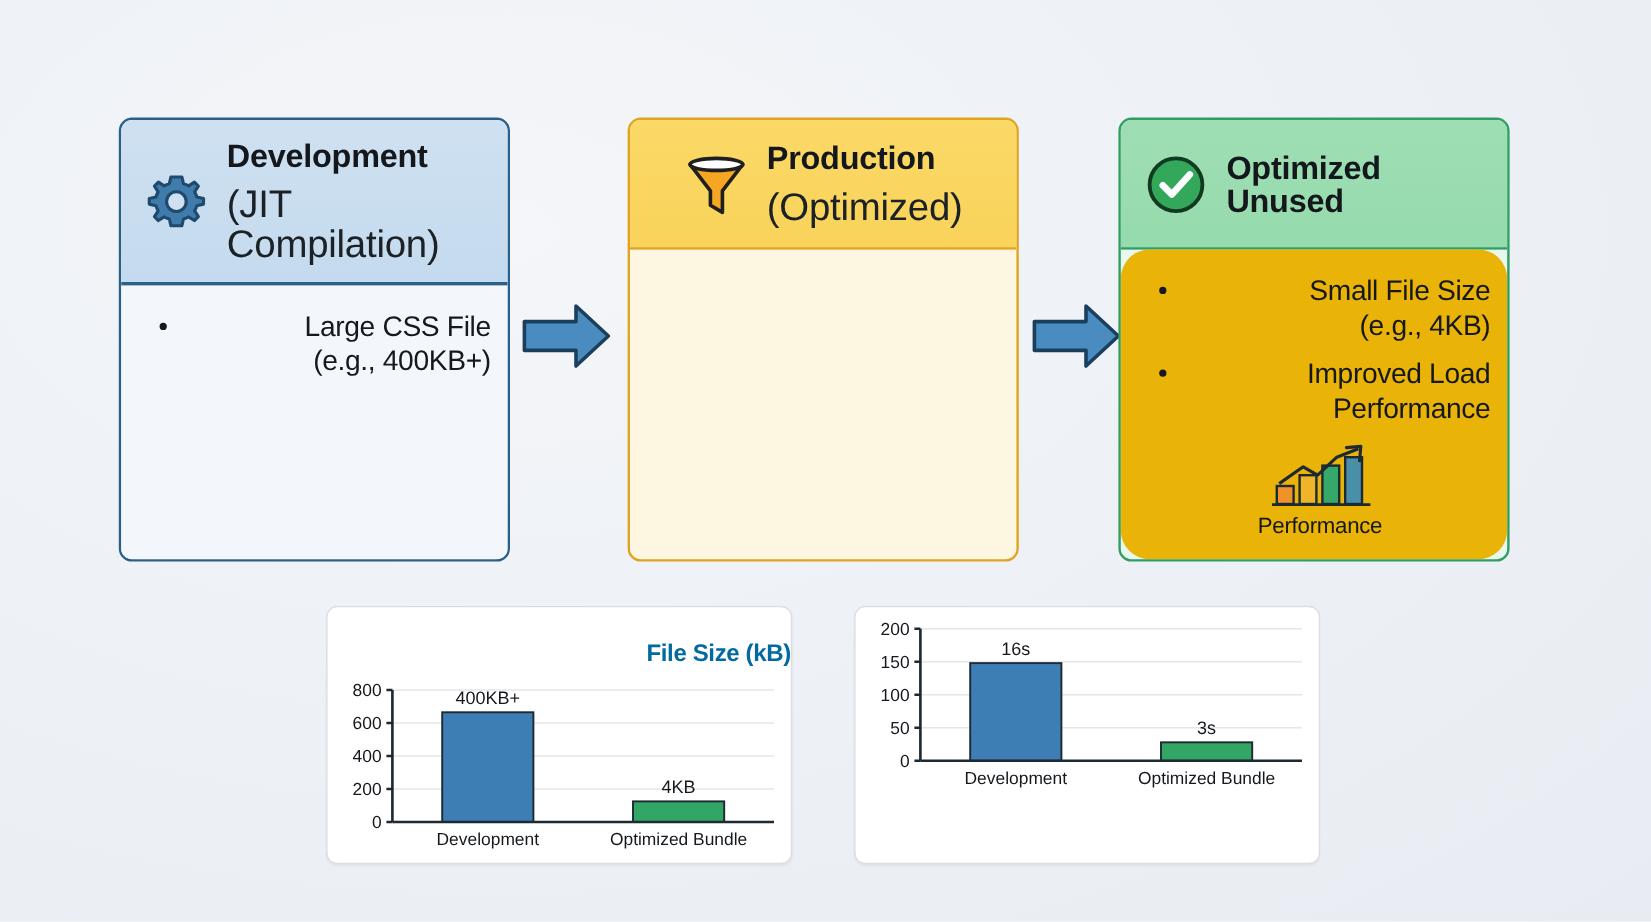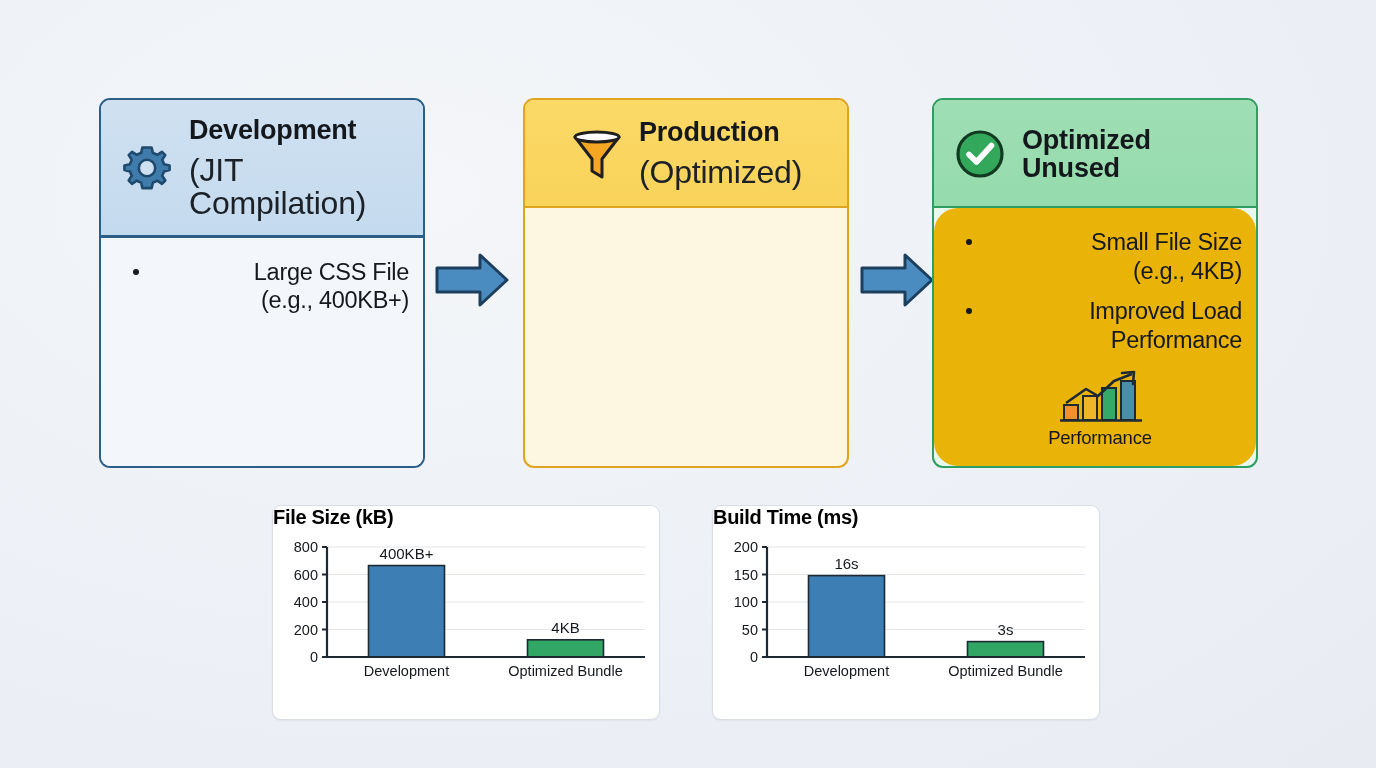--- a/index.html
+++ b/index.html
@@ -144,25 +144,25 @@
     height: 215px;
     background: #ffffff;
     border: 1px solid #d9dee5;
     border-radius: 9px;
     box-shadow: 0 1px 2px rgba(40,50,65,0.06);
   }
   .chart-card-1 { left: 272px; }
   .chart-card-2 { left: 712px; }
 
   .chart-title {
-    text-align: left;
+    text-align: right;
     font-size: 20px;
     font-weight: bold;
-    color: #000000;
-    padding-top: 0;
+    color: #0369a1;
+    padding-top: 28px;
     letter-spacing: -0.3px;
   }
   .chart-svg { display: block; width: 388px; height: 170px; }
 
   
   .tick { font-size: 14.5px; fill: #15191d; font-family: "Liberation Sans", sans-serif; }
   .catlab { font-size: 14.5px; fill: #15191d; font-family: "Liberation Sans", sans-serif; }
   .vallab { font-size: 15px; fill: #15191d; font-family: "Liberation Sans", sans-serif; }
 </style>
 </head>
@@ -274,21 +274,20 @@
       <g>
           <text x="133.5" y="147" text-anchor="middle" class="catlab">Development</text>
           <text x="292.5" y="147" text-anchor="middle" class="catlab">Optimized Bundle</text>
         </g>
       <line x1="54" y1="18" x2="54" y2="128" stroke="#1d2a33" stroke-width="2.2"></line>
       <line x1="54" y1="128" x2="372" y2="128" stroke="#1d2a33" stroke-width="2.2"></line>
     </svg>
   </div>
 
   <div class="chart-card chart-card-2">
-    <div class="chart-title">Build Time (ms)</div>
     <svg class="chart-svg" viewBox="0 0 388 170">
       <g>
           <line x1="54" y1="128" x2="372" y2="128" stroke="#e3e6ea" stroke-width="1.2"></line>
           <line x1="54" y1="100.5" x2="372" y2="100.5" stroke="#e3e6ea" stroke-width="1.2"></line>
           <line x1="54" y1="73" x2="372" y2="73" stroke="#e3e6ea" stroke-width="1.2"></line>
           <line x1="54" y1="45.5" x2="372" y2="45.5" stroke="#e3e6ea" stroke-width="1.2"></line>
           <line x1="54" y1="18" x2="372" y2="18" stroke="#e3e6ea" stroke-width="1.2"></line>
         </g>
       <g>
           <line x1="49" y1="128" x2="54" y2="128" stroke="#1d2a33" stroke-width="2"></line>

